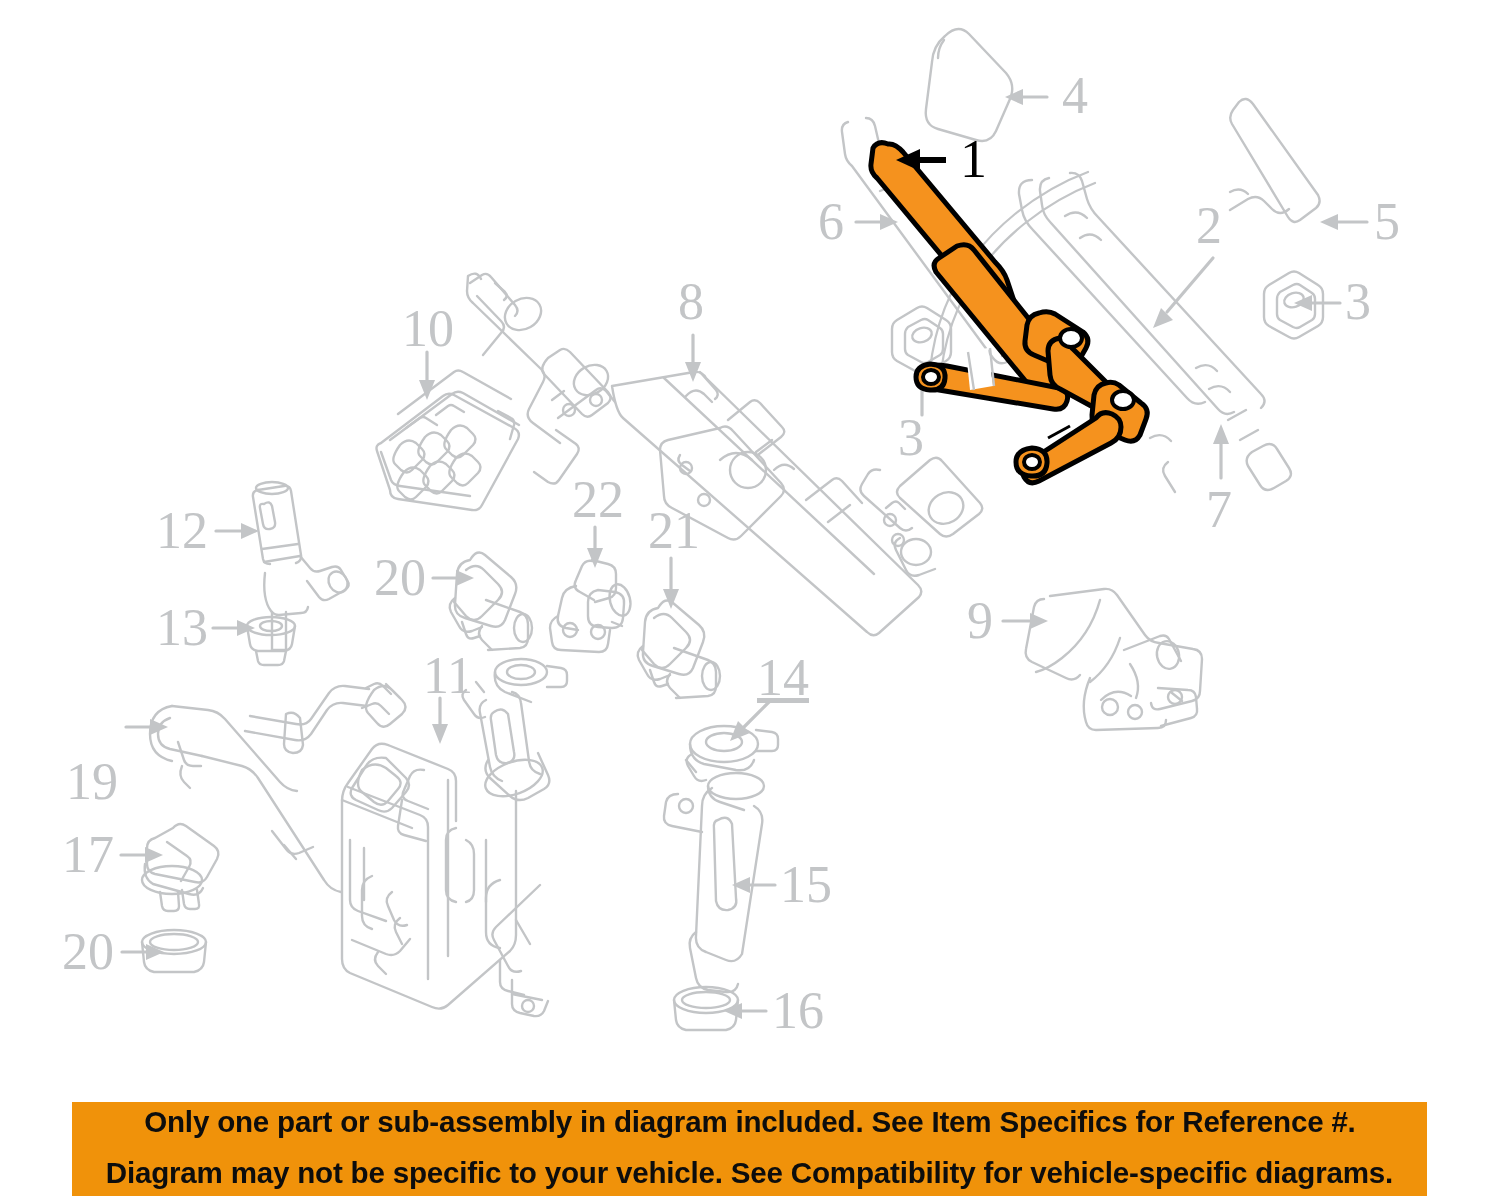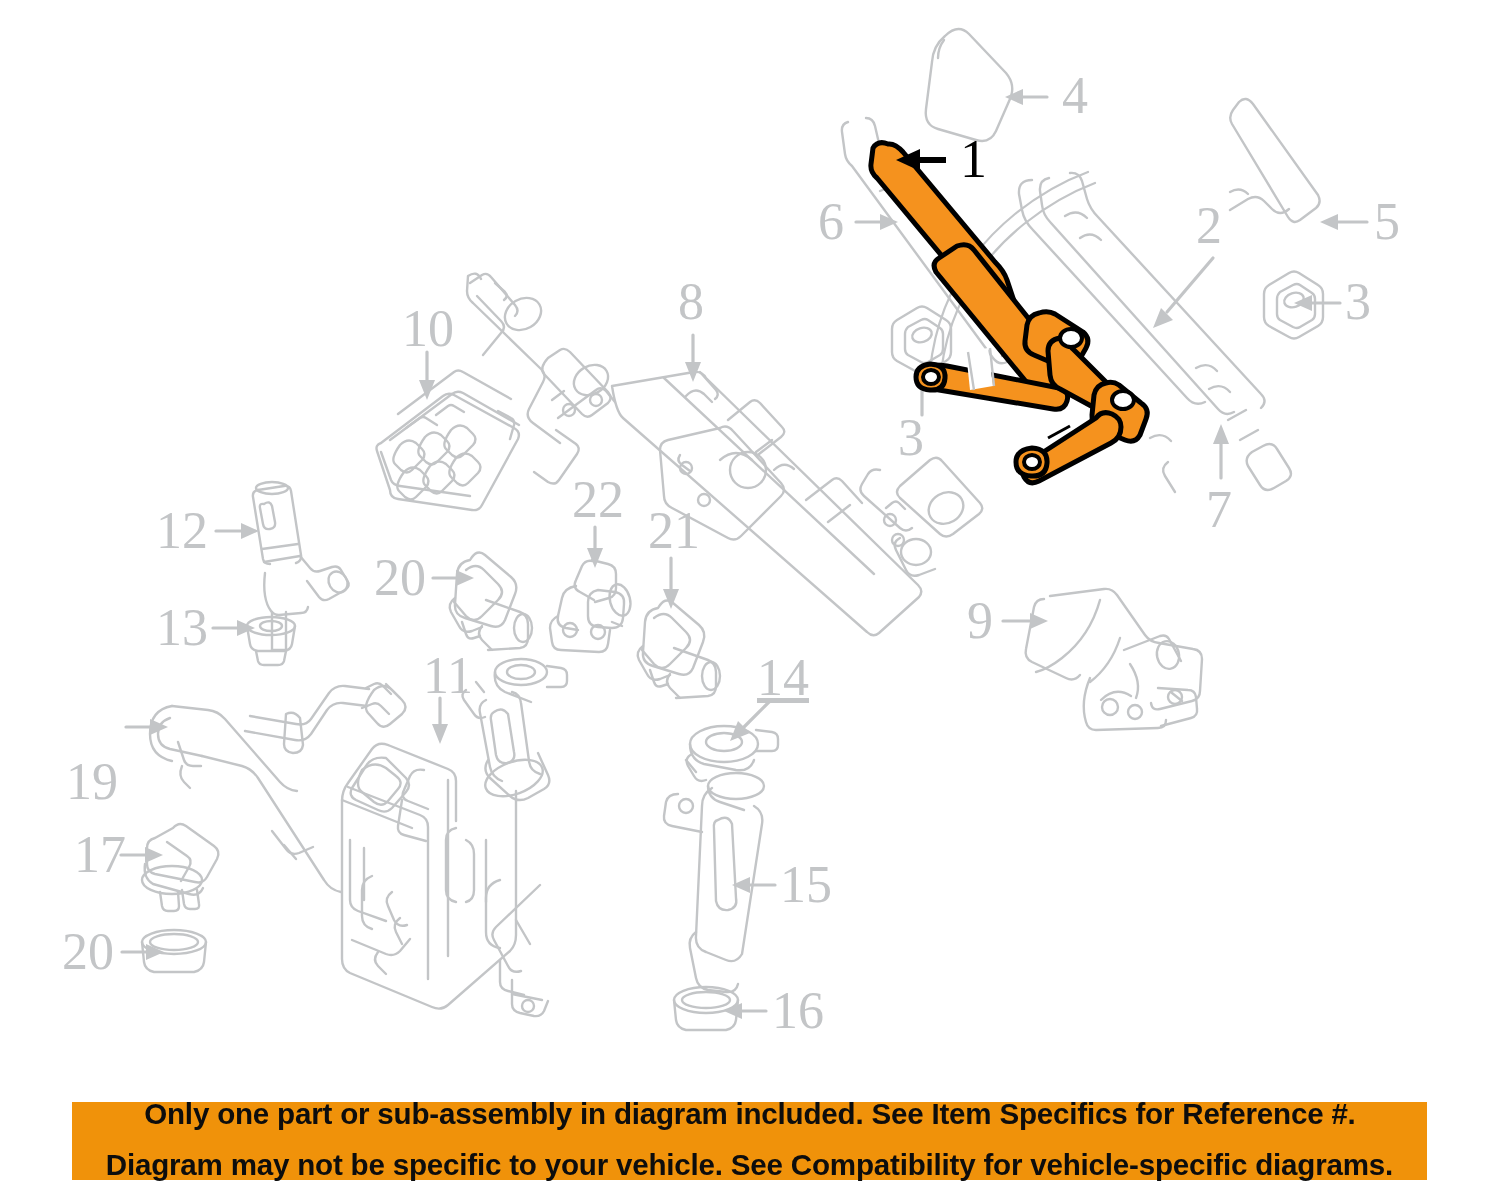--- a/index.html
+++ b/index.html
@@ -39,21 +39,21 @@
   .num-label.highlight {
     color: #000000;
     font-size: 54px;
   }
   
   #disclaimer-banner {
     position: absolute;
     left: 72px;
     top: 1102px;
     width: 1355px;
-    height: 78px;
+    height: 94px;
     background: #f0920a;
     box-sizing: border-box;
     display: flex;
     flex-direction: column;
     align-items: center;
     justify-content: center;
     gap: 14px;
     padding: 2px 4px 6px 4px;
   }
   #disclaimer-banner .banner-line {
@@ -616,21 +616,21 @@
   <div class="num-label" style="left:156px; top:505px;">12</div>
 
   <div class="num-label" style="left:156px; top:602px;">13</div>
 
   <div class="num-label" style="left:757px; top:652px;text-decoration:underline;">14</div>
 
   <div class="num-label" style="left:780px; top:859px;">15</div>
 
   <div class="num-label" style="left:772px; top:985px;">16</div>
 
-  <div class="num-label" style="left:62px; top:829px;margin-left:12px;">17</div>
+  <div class="num-label" style="left:62px; top:829px;">17</div>
 
   <div class="num-label" style="left:62px; top:926px;">20</div>
 
   <div class="num-label" style="left:66px; top:732px;margin-top:24px;">19</div>
 
   <div class="num-label" style="left:374px; top:552px;">20</div>
 
   <div class="num-label" style="left:648px; top:505px;">21</div>
 
   <div class="num-label" style="left:572px; top:474px;">22</div>

